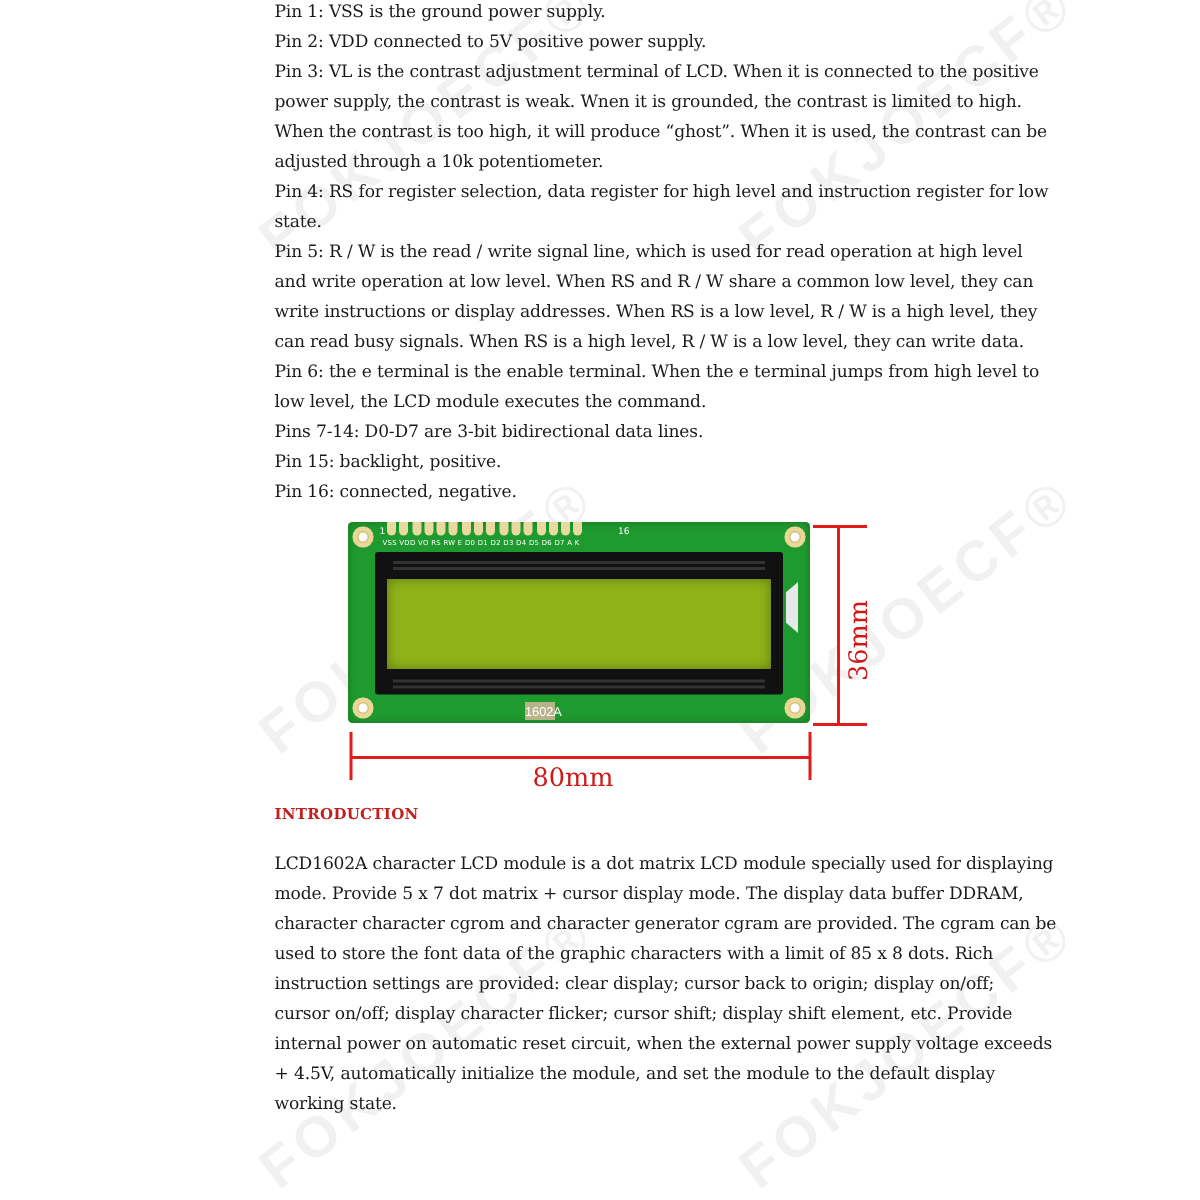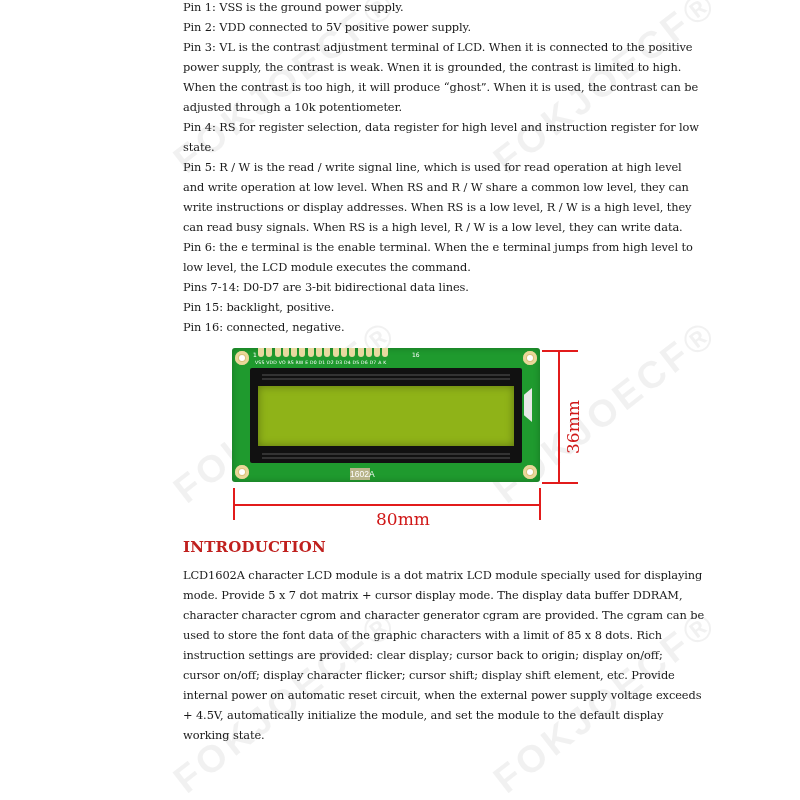--- a/index.html
+++ b/index.html
@@ -2,21 +2,21 @@
 <html><head>
 <meta charset="utf-8">
 <style>
   html,body{margin:0;padding:0;background:#ffffff;}
   body{width:800px;height:800px;position:relative;overflow:hidden;font-family:"DejaVu Serif","Liberation Serif",serif;color:#1a1a1a;}
   .page{position:absolute;left:0;top:0;width:800px;height:800px;}
   .textblock{position:absolute;left:183px;width:450px;font-size:11.4px;line-height:20px;letter-spacing:-0.1px;}
   .textblock .line{white-space:nowrap;height:20px;}
   #pins{top:-3px;}
   #intro-body{top:565px;}
-  .heading{position:absolute;left:183px;top:538px;font-family:"DejaVu Serif","Liberation Serif",serif;font-weight:bold;font-size:15px;color:#c0201e;letter-spacing:0.2px;}
+  .heading{position:absolute;left:183px;top:538px;font-family:"DejaVu Serif","Liberation Serif",serif;font-weight:bold;font-size:10px;color:#c0201e;letter-spacing:0.2px;}
   
   .wm{position:absolute;font-family:"Liberation Sans",sans-serif;font-weight:bold;font-size:38px;color:#000;opacity:0.05;transform:rotate(-38deg);white-space:nowrap;letter-spacing:4px;}
   
   .pcb{position:absolute;left:232px;top:348px;width:308px;height:134px;background:#1f9a2e;border-radius:3px;box-shadow:inset 0 0 6px rgba(0,0,0,0.25);}
   .hole{position:absolute;width:14px;height:14px;border-radius:50%;background:#d9c27a;box-shadow:inset 0 0 0 3px #e9d79a;}
   .hole::after{content:"";position:absolute;left:4px;top:4px;width:6px;height:6px;border-radius:50%;background:#fff;}
   .pins{position:absolute;left:26px;top:0px;display:flex;gap:2.3px;}
   .pin{width:6px;height:9px;background:#e8d9a0;border-radius:0 0 3px 3px;}
   .pinlabels{position:absolute;left:23px;top:12px;font-size:4.6px;color:#fff;font-family:"DejaVu Sans",sans-serif;white-space:nowrap;letter-spacing:0.2px;}
   .pinnum{position:absolute;top:3px;font-size:6px;color:#fff;font-family:"DejaVu Sans",sans-serif;}
@@ -95,21 +95,21 @@
       <div class="stripe" style="bottom:4px;"></div>
     </div>
     <div class="screen"></div>
     <div class="connector"></div>
     <div class="label1602">1602A</div>
   </div>
 
   <div class="dim" style="left:234px;top:504px;width:306px;height:2px;"></div>
   <div class="dim" style="left:233px;top:488px;width:2px;height:32px;"></div>
   <div class="dim" style="left:539px;top:488px;width:2px;height:32px;"></div>
-  <div class="dimtext" style="left:355px;top:509px;margin-left:21px;">80mm</div>
+  <div class="dimtext" style="left:355px;top:509px;">80mm</div>
 
   <div class="dim" style="left:558px;top:350px;width:2px;height:133px;"></div>
   <div class="dim" style="left:542px;top:350px;width:36px;height:2px;"></div>
   <div class="dim" style="left:542px;top:482px;width:36px;height:2px;"></div>
   <div class="dimtext v" style="left:563px;top:454px;">36mm</div>
 
   <div class="heading">INTRODUCTION</div>
   <div id="intro-body" class="textblock">
     <div class="line">LCD1602A character LCD module is a dot matrix LCD module specially used for displaying</div>
     <div class="line">mode. Provide 5 x 7 dot matrix + cursor display mode. The display data buffer DDRAM,</div>

